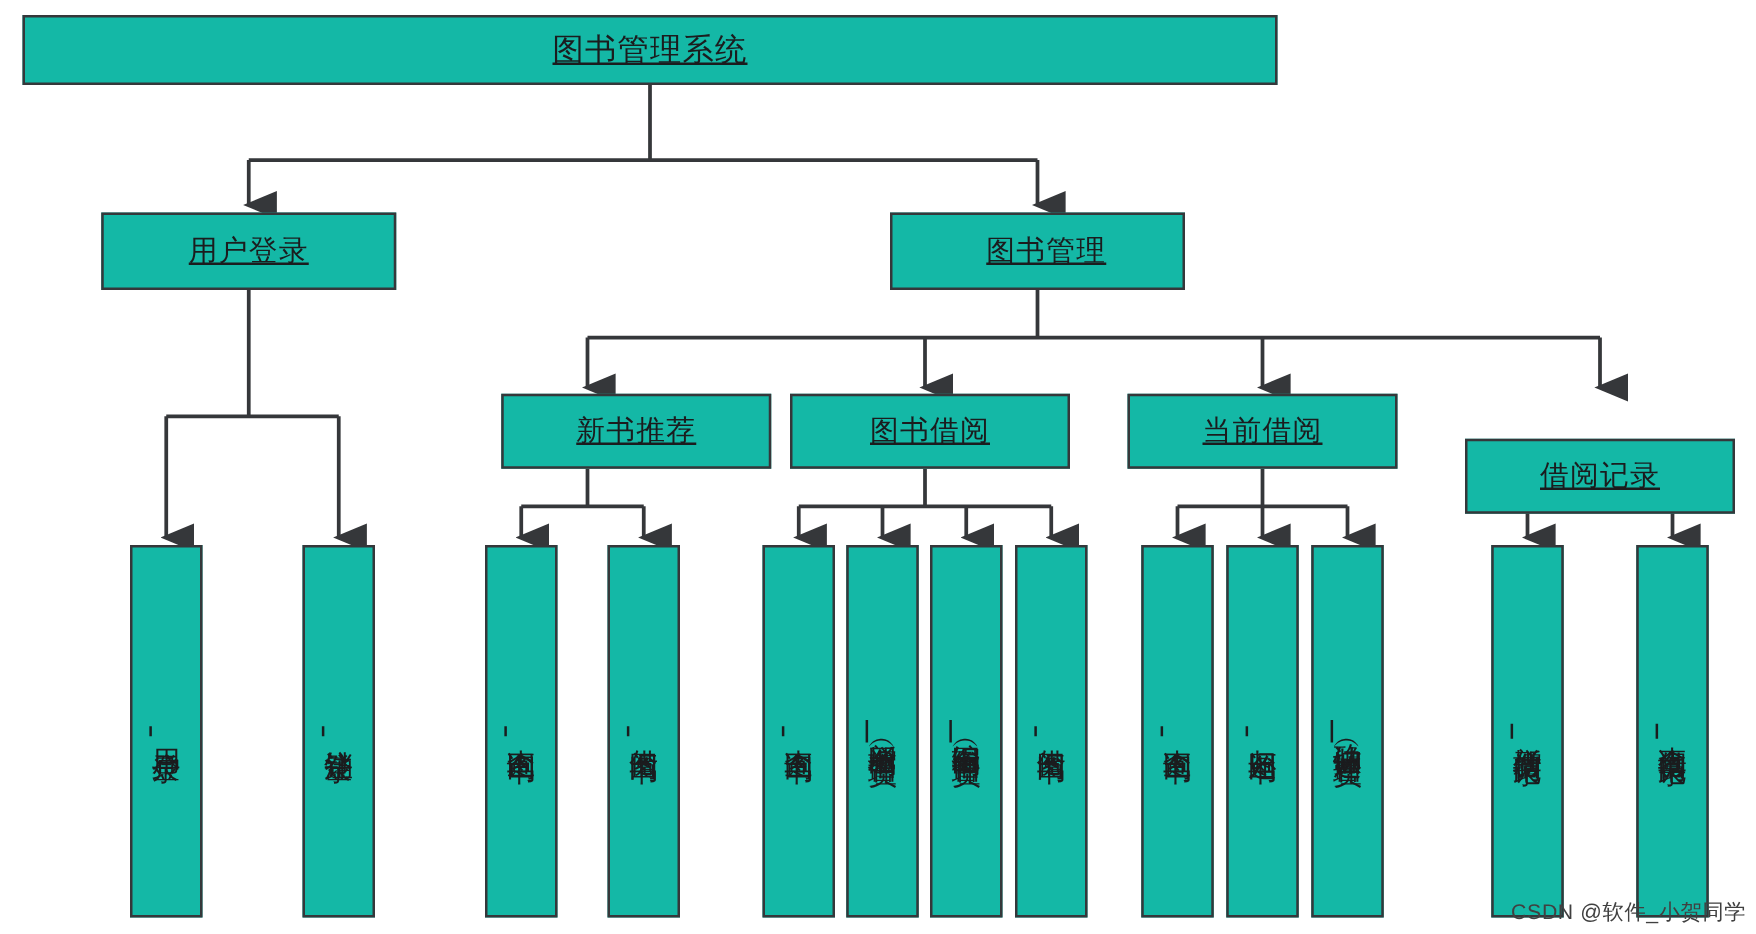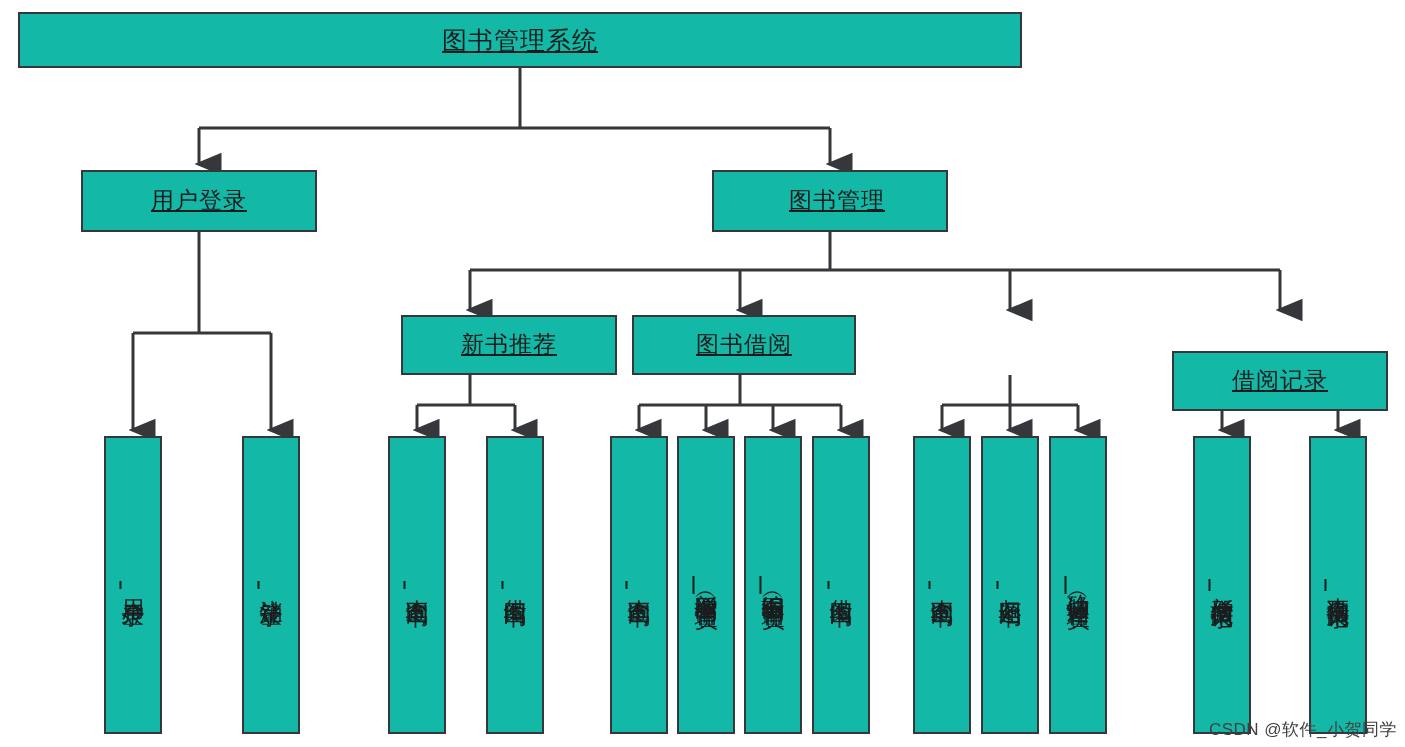--- a/index.html
+++ b/index.html
@@ -123,20 +123,21 @@
   <div class="node horiz" id="root-node">图书管理系统</div>
 
   <div class="node horiz" style="left:81px;top:170px;width:236px;height:62px;">用户登录</div>
 
   <div class="node horiz" style="left:712px;top:170px;width:236px;height:62px;padding-left:14px;">图书管理</div>
 
   <div class="node horiz" style="left:362px;top:315px;width:216px;height:60px;margin-left:39px;">新书推荐</div>
 
   <div class="node horiz" style="left:632px;top:315px;width:224px;height:60px;">图书借阅</div>
 
+  <div class="node horiz" style="left:902px;top:315px;width:216px;height:60px;">当前借阅</div>
 
   <div class="node horiz" style="left:1172px;top:315px;width:216px;height:60px;margin-top:36px;">借阅记录</div>
 
   <div class="node vert" style="left:104px;top:436px;width:58px;height:298px;">
     <span class="vtext">用户登录</span>
   </div>
   <div class="node vert" style="left:242px;top:436px;width:58px;height:298px;">
     <span class="vtext">注销登录</span>
   </div>
 

